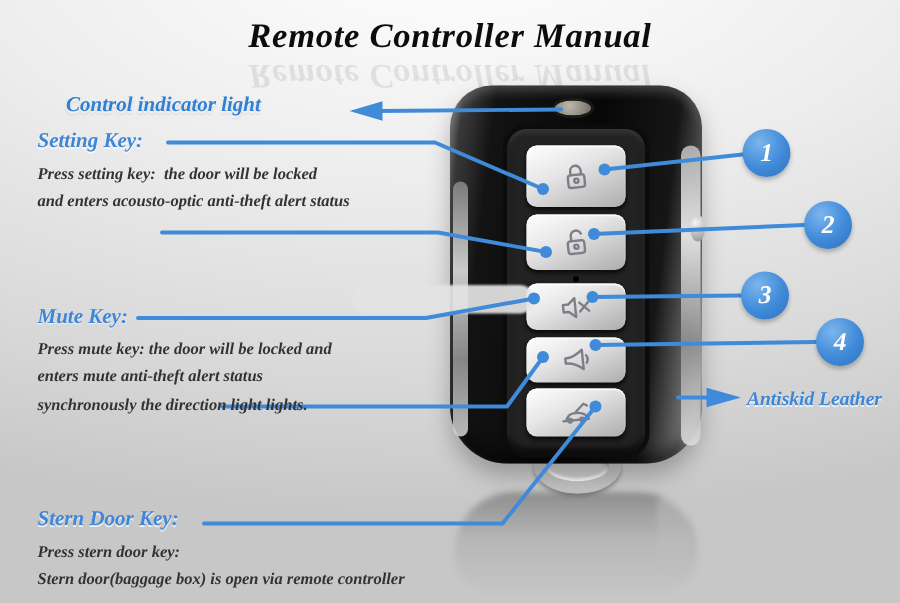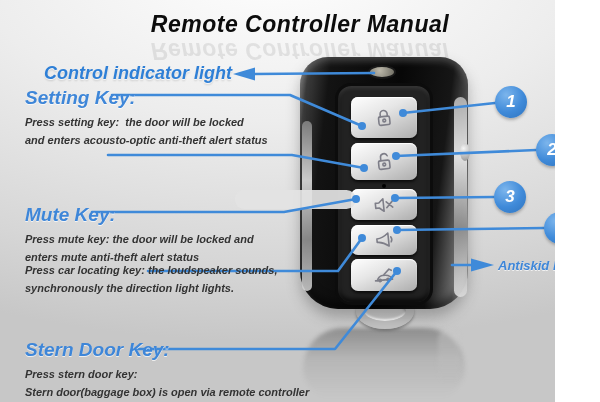--- a/index.html
+++ b/index.html
@@ -1,46 +1,47 @@
 <!DOCTYPE html>
 <html><head>
 <meta charset="utf-8">
 <style>
   * { margin:0; padding:0; box-sizing:border-box; }
   html,body { width:600px; height:402px; }
   body { font-family:"Liberation Sans", sans-serif; overflow:hidden; }
 
   .stage {
-    position:relative; width:555px; height:402px;
+    position:relative; width:600px; height:402px;
     background: radial-gradient(ellipse 130% 95% at 50% -10%, #ffffff 0%, #ededed 42%, #d6d6d6 80%, #c7c7c7 100%);
     overflow:hidden;
+    font-family:Liberation Serif, serif;
   }
 
   
   .title {
     position:absolute; top:11px; left:0; width:600px;
     text-align:center; font-size:23px; font-weight:bold; font-style:italic;
     color:#0c0c0c; letter-spacing:0.5px;
   }
   .title-reflection {
     position:absolute; top:37px; left:0; width:600px;
     text-align:center; font-size:23px; font-weight:bold; font-style:italic;
     color:#333; letter-spacing:0.5px;
     transform:scaleY(-1); opacity:0.10; filter:blur(0.4px);
   }
 
   
   .control-label {
     position:absolute; left:44px; top:63px;
-    font-size:18px; font-weight:bold; font-style:italic; color:#2e7fd6;
+    font-size:14px; font-weight:bold; font-style:italic; color:#2e7fd6;
     text-shadow:0 1px 1px rgba(255,255,255,0.9), 0 2px 2px rgba(0,0,0,0.15);
   }
   .section { position:absolute; left:25px; width:300px; }
   .sec-heading {
-    font-size:19px; font-weight:bold; font-style:italic; color:#3e86d8;
+    font-size:14px; font-weight:bold; font-style:italic; color:#3e86d8;
     text-shadow:0 1px 0 rgba(255,255,255,0.7);
     margin-bottom:5px;
   }
   .sec-line {
     font-size:11px; font-weight:bold; font-style:italic; color:#333333;
     line-height:17.5px; white-space:pre-wrap;
   }
   .antiskid-label {
     position:absolute; left:498px; top:258px;
     font-size:13px; font-weight:bold; font-style:italic; color:#3e86d8;
@@ -260,21 +261,20 @@
     </div>
 
 
     <div class="section" style="top:204px">
       <div class="sec-heading">Mute Key:</div>
       <div class="sec-line">Press mute key: the door will be locked and</div>
       <div class="sec-line">enters mute anti-theft alert status</div>
     </div>
 
     <div class="section" style="top:262px">
-      <div class="sec-line">Press car locating key: the loudspeaker sounds,</div>
       <div class="sec-line">synchronously the direction light lights.</div>
     </div>
 
     <div class="section" style="top:339px">
       <div class="sec-heading">Stern Door Key:</div>
       <div class="sec-line">Press stern door key:</div>
       <div class="sec-line">Stern door(baggage box) is open via remote controller</div>
     </div>
 
     <div class="antiskid-label">Antiskid Leather</div>

